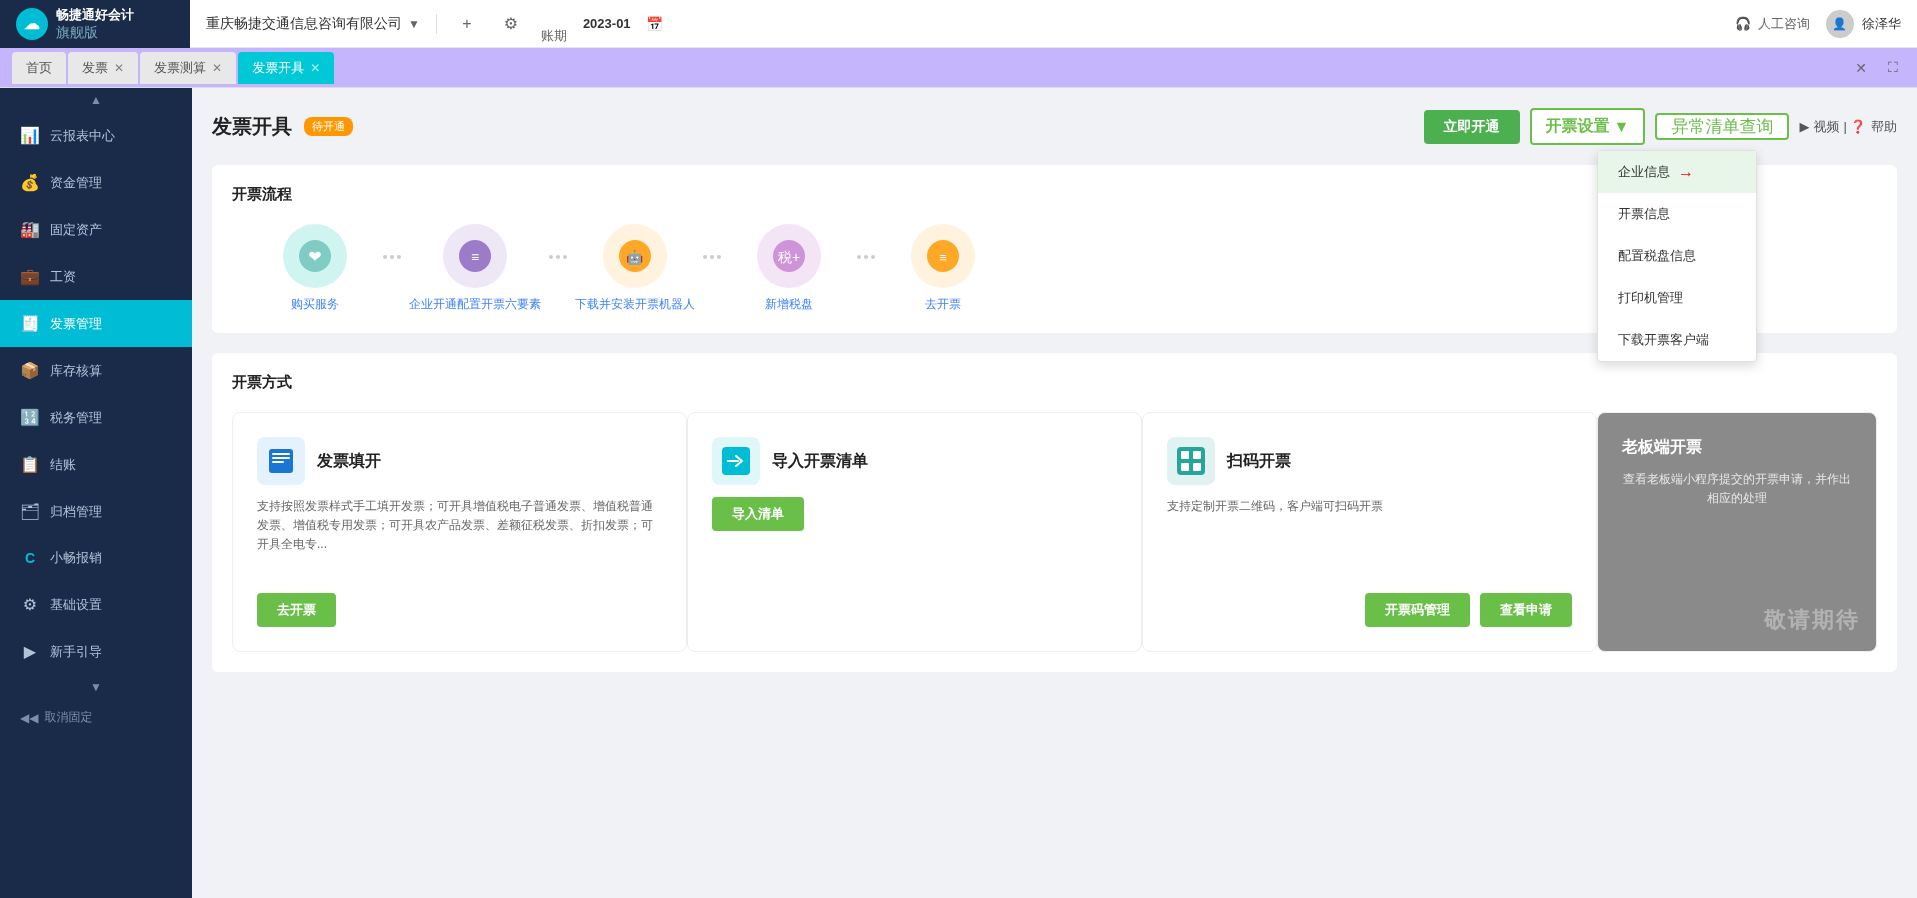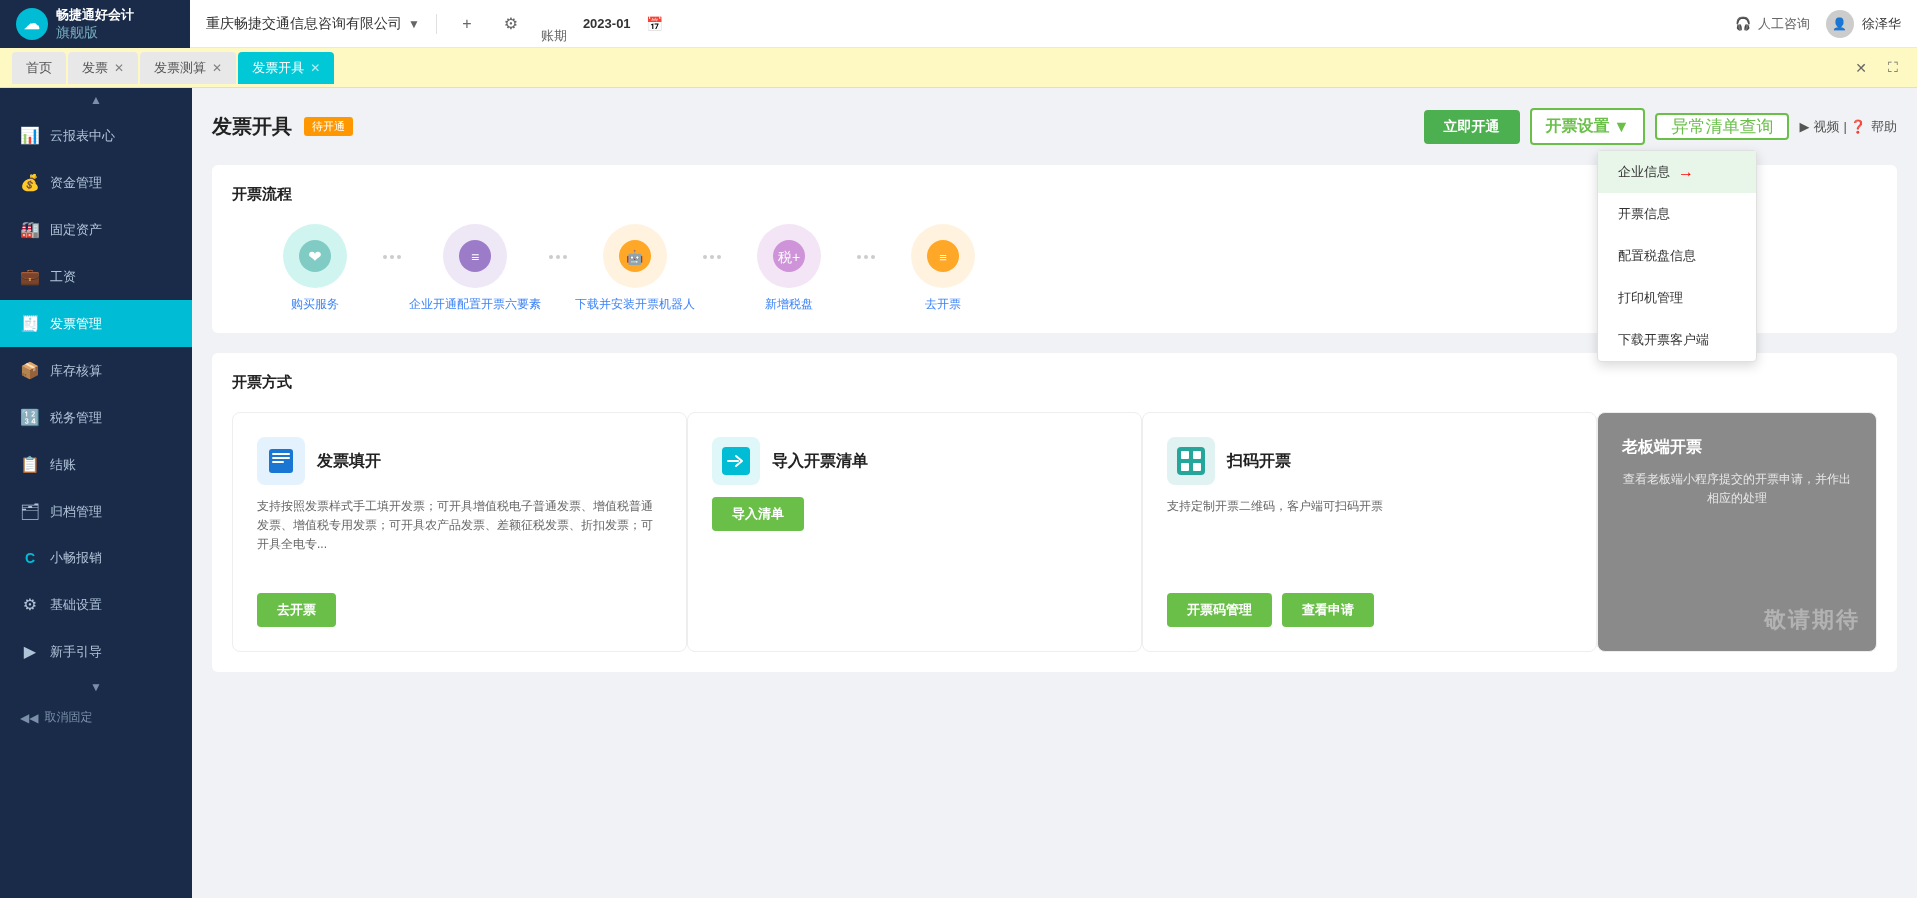--- a/index.html
+++ b/index.html
@@ -15,21 +15,21 @@
     .top-icon-btn { display: flex; align-items: center; justify-content: center; width: 28px; height: 28px; cursor: pointer; color: #666; font-size: 16px; }
     .period-label { color: #666; font-size: 13px; margin-top: 24px; }
     .period-value { color: #333; font-size: 13px; font-weight: bold; }
     .period-icon { color: #00bcd4; cursor: pointer; }
     .top-right { margin-left: auto; display: flex; align-items: center; gap: 16px; }
     .consult-btn { display: flex; align-items: center; gap: 6px; color: #666; cursor: pointer; font-size: 13px; }
     .user-area { display: flex; align-items: center; gap: 8px; color: #333; cursor: pointer; font-size: 13px; }
     .user-avatar { width: 28px; height: 28px; background: #ccc; border-radius: 50%; display: flex; align-items: center; justify-content: center; color: white; font-size: 12px; }
 
     
-    .tab-bar { display: flex; align-items: center; height: 40px; background: #fef9c3; border-bottom: 1px solid #ddd; padding: 0 12px; gap: 2px; }
+    .tab-bar { display: flex; align-items: center; height: 40px; background: #c4b5fd; border-bottom: 1px solid #ddd; padding: 0 12px; gap: 2px; }
     .tab { display: flex; align-items: center; gap: 6px; padding: 0 14px; height: 32px; border-radius: 4px 4px 0 0; cursor: pointer; font-size: 13px; color: #666; background: transparent; }
     .tab.active { background: #00c8d7; color: white; }
     .tab.inactive { background: #e8e8e8; color: #555; }
     .tab-close { font-size: 12px; color: inherit; opacity: 0.7; cursor: pointer; }
     .tab-bar-actions { margin-left: auto; display: flex; align-items: center; gap: 8px; }
     .tab-action-btn { width: 24px; height: 24px; display: flex; align-items: center; justify-content: center; cursor: pointer; color: #666; font-size: 14px; }
 
     
     .main-layout { display: flex; height: calc(898px - 48px - 40px); }
 
@@ -42,21 +42,21 @@
     .sidebar-item .icon { font-size: 16px; width: 20px; text-align: center; flex-shrink: 0; }
     .sidebar-scroll-btn { display: flex; align-items: center; justify-content: center; height: 24px; cursor: pointer; color: #7a8fa8; font-size: 12px; }
     .sidebar-bottom { padding: 10px 20px; color: #7a8fa8; font-size: 12px; cursor: pointer; display: flex; align-items: center; gap: 6px; }
 
     
     .content-area { flex: 1; background: #f0f2f5; overflow-y: auto; padding: 20px; position: relative; }
 
     
     .page-header { display: flex; align-items: center; margin-bottom: 20px; gap: 12px; }
     .page-title { font-size: 20px; font-weight: bold; color: #222; }
-    .status-badge { background: #ff9800; color: white; font-size: 11px; padding: 2px 8px; border-radius: 3px; font-family: Liberation Serif, serif; }
+    .status-badge { background: #ff9800; color: white; font-size: 11px; padding: 2px 8px; border-radius: 8px; font-family: Liberation Serif, serif; }
 
     
     .header-actions { margin-left: auto; display: flex; align-items: center; gap: 10px; position: relative; }
     .btn-primary { background: #4caf50; color: white; border: none; padding: 8px 20px; border-radius: 4px; cursor: pointer; font-size: 14px; font-weight: bold; }
     .btn-outline-green { background: white; color: #6abf49; border: 2px solid #6abf49; padding: 6px 14px; border-radius: 4px; cursor: pointer; font-size: 16px; display: flex; align-items: center; gap: 4px; font-weight: bold; }
     .btn-outline-green-light { background: white; color: #6abf49; border: 2px solid #6abf49; padding: 0 14px; border-radius: 4px; cursor: pointer; font-size: 17px; display: flex; align-items: center; gap: 4px; }
     .btn-video { background: transparent; color: #555; border: none; cursor: pointer; font-size: 13px; display: flex; align-items: center; gap: 4px; }
 
     
     .dropdown-menu { position: absolute; top: 42px; right: 140px; background: white; border: 1px solid #e0e0e0; border-radius: 4px; box-shadow: 0 4px 12px rgba(0,0,0,0.15); z-index: 1000; min-width: 160px; }
@@ -397,21 +397,21 @@
                   <rect x="18" y="6" width="8" height="8" rx="1" fill="white"></rect>
                   <rect x="6" y="18" width="8" height="8" rx="1" fill="white"></rect>
                   <rect x="18" y="18" width="8" height="8" rx="1" fill="white"></rect>
                 </svg>
             </div>
             <span class="method-title">扫码开票</span>
           </div>
           <div class="method-desc">
             支持定制开票二维码，客户端可扫码开票
           </div>
-          <div style="display:flex;gap:10px;">
+          <div style="display:flex;gap:10px;justify-content:flex-end;">
             <button class="btn-green-solid">开票码管理</button>
             <button class="btn-green-solid">查看申请</button>
           </div>
         </div>
 
         <div class="method-card dark method-card-relative" style="position:relative;background:#8a8a8a;">
           <div class="method-header">
             <span class="method-title" style="color:white;">老板端开票</span>
           </div>
           <div class="method-desc white">

